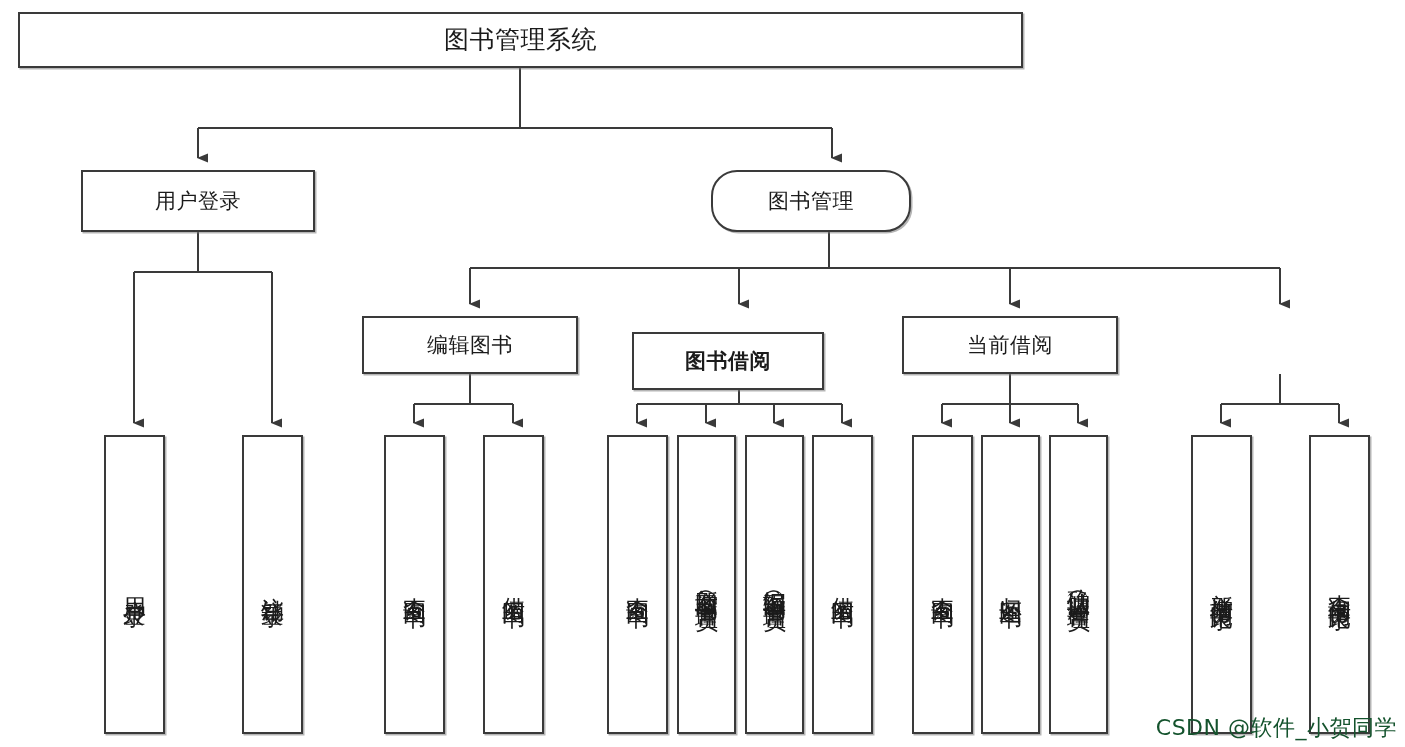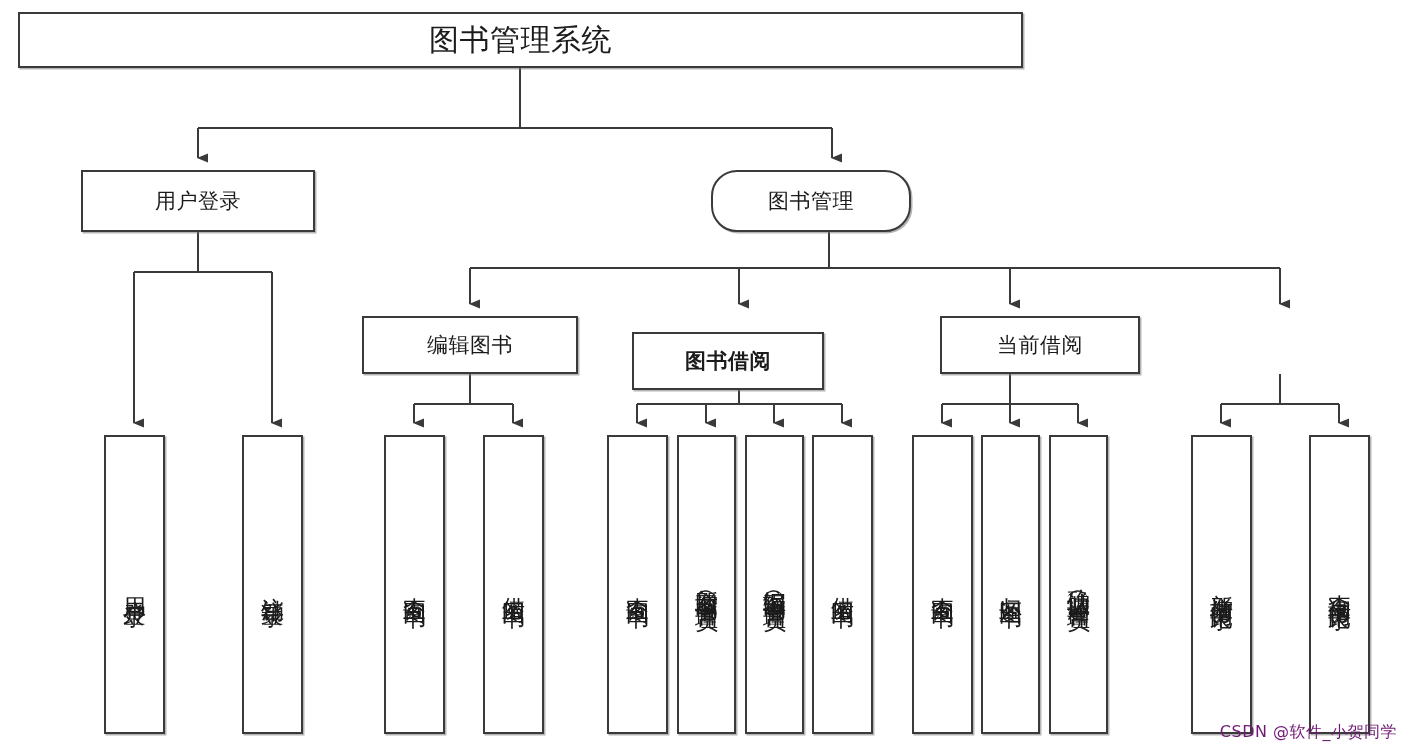--- a/index.html
+++ b/index.html
@@ -43,43 +43,43 @@
     line-height: 1.18;
     color: #1b1b1b;
     letter-spacing: 0.5px;
   }
   
   .node.h .node-label {
     font-size: 21px;
     white-space: nowrap;
   }
   .node.h.root .node-label {
-    font-size: 30px;
+    font-size: 25px;
   }
   
   .node.v {
     align-items: center;
     justify-content: center;
     padding: 6px 0;
   }
   .node.v .node-label {
     writing-mode: vertical-rl;
     text-orientation: upright;
     font-size: 23px;
     line-height: 1.0;
     letter-spacing: 3px;
     white-space: nowrap;
     max-height: 100%;
   }
   #watermark {
     position: absolute;
     right: 8px;
     bottom: 4px;
-    font-size: 16px;
-    color: #701a75;
+    font-size: 22px;
+    color: #14532d;
     white-space: nowrap;
     letter-spacing: 0.5px;
     font-family: "DejaVu Sans", "Liberation Sans", sans-serif;
   }
 </style>
 </head>
 <body>
 
 <div id="diagram-root">
 
@@ -143,21 +143,21 @@
   <div class="node h" style="left:711px; top:170px; width:200px; height:62px;border-radius:26px;">
     <span class="node-label">图书管理</span>
   </div>
 
   <div class="node h" style="left:362px; top:316px; width:216px; height:58px;">
     <span class="node-label">编辑图书</span>
   </div>
   <div class="node h" style="left:632px; top:332px; width:192px; height:58px;font-weight:bold;">
     <span class="node-label">图书借阅</span>
   </div>
-  <div class="node h" style="left:940px; top:316px; width:200px; height:58px;">
+  <div class="node h" style="left:902px; top:316px; width:216px; height:58px;">
     <span class="node-label">当前借阅</span>
   </div>
 
   <div class="node v" style="left:104px; top:435px; width:61px; height:299px;">
     <span class="node-label">用户登录</span>
   </div>
   <div class="node v" style="left:242px; top:435px; width:61px; height:299px;">
     <span class="node-label">注销登录</span>
   </div>
 

